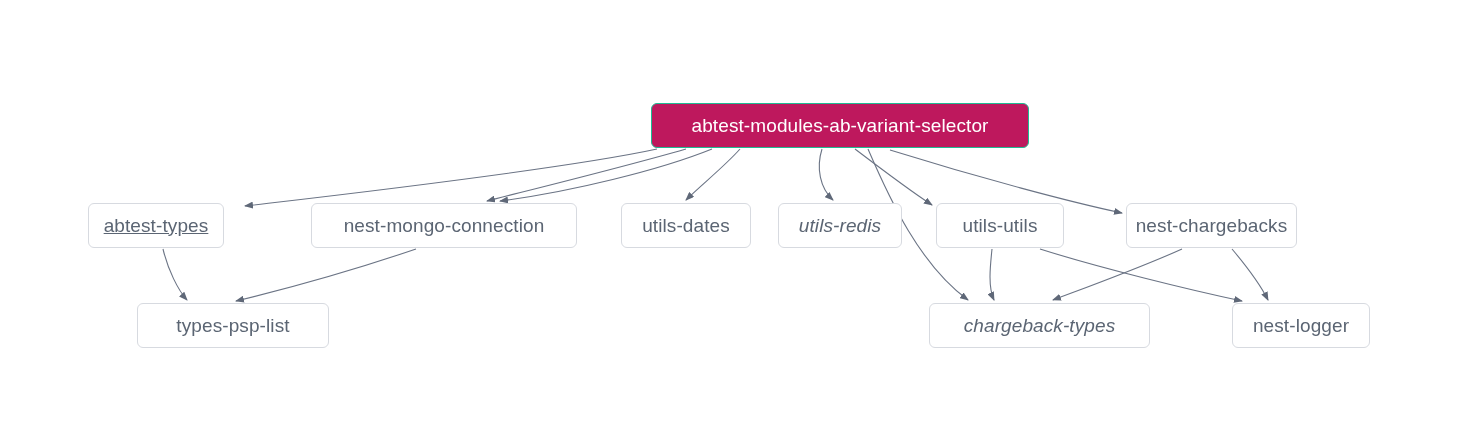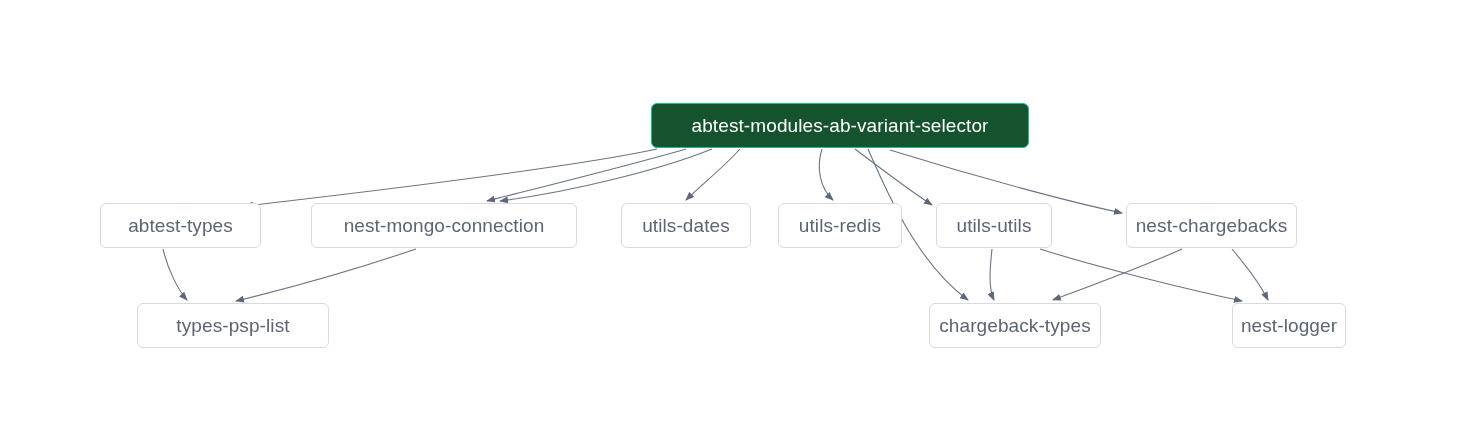--- a/index.html
+++ b/index.html
@@ -34,21 +34,21 @@
     position: absolute;
     box-sizing: border-box;
     display: flex;
     align-items: center;
     justify-content: center;
     border-radius: 6px;
     white-space: nowrap;
     letter-spacing: 0.1px;
   }
   .node-root {
-    background: #14532d;
+    background: #be185d;
     border: 1px solid #21ba93;
     color: #ffffff;
     font-size: 19px;
     height: 45px;
   }
   .node-dep {
     background: #ffffff;
     border: 1px solid #d7dae0;
     color: #5b6573;
     font-size: 19px;
@@ -79,24 +79,24 @@
         <path d="M 416,249 C 360,268 290,288 236,301" class="edge-path" marker-end="url(#arrowhead)" stroke="#6b7485"></path>
         <path d="M 992,249 C 990,268 988,287 994,300" class="edge-path" marker-end="url(#arrowhead)" stroke="#6b7485"></path>
         <path d="M 1040,249 C 1100,268 1190,290 1242,301" class="edge-path" marker-end="url(#arrowhead)" stroke="#6b7485"></path>
         <path d="M 1182,249 C 1140,268 1082,289 1053,300" class="edge-path" marker-end="url(#arrowhead)" stroke="#6b7485"></path>
         <path d="M 1232,249 C 1248,268 1262,288 1268,300" class="edge-path" marker-end="url(#arrowhead)" stroke="#6b7485"></path>
       </g>
   </svg>
 
   <div id="nodes-group">
       <div class="node node-root" style="left: 651px; top: 103px; width: 378px;">abtest-modules-ab-variant-selector</div>
-      <div class="node node-dep" style="left: 100px; top: 203px; width: 161px;">abtest-types</div>
+      <div class="node node-dep" style="left: 88px; top: 203px; width: 136px; text-decoration: underline;">abtest-types</div>
       <div class="node node-dep" style="left: 311px; top: 203px; width: 266px;">nest-mongo-connection</div>
       <div class="node node-dep" style="left: 613px; top: 203px; width: 130px; margin-left: 8px;">utils-dates</div>
-      <div class="node node-dep" style="left: 778px; top: 203px; width: 124px;">utils-redis</div>
-      <div class="node node-dep" style="left: 936px; top: 203px; width: 116px;">utils-utils</div>
+      <div class="node node-dep" style="left: 778px; top: 203px; width: 124px; font-style: italic;">utils-redis</div>
+      <div class="node node-dep" style="left: 936px; top: 203px; width: 128px;">utils-utils</div>
       <div class="node node-dep" style="left: 1126px; top: 203px; width: 171px;">nest-chargebacks</div>
       <div class="node node-dep" style="left: 137px; top: 303px; width: 192px;">types-psp-list</div>
-      <div class="node node-dep" style="left: 929px; top: 303px; width: 172px;">chargeback-types</div>
-      <div class="node node-dep" style="left: 1232px; top: 303px; width: 114px;">nest-logger</div>
+      <div class="node node-dep" style="left: 929px; top: 303px; width: 221px; font-style: italic;">chargeback-types</div>
+      <div class="node node-dep" style="left: 1232px; top: 303px; width: 138px;">nest-logger</div>
     </div>
 
 </div>
 
 </body></html>

